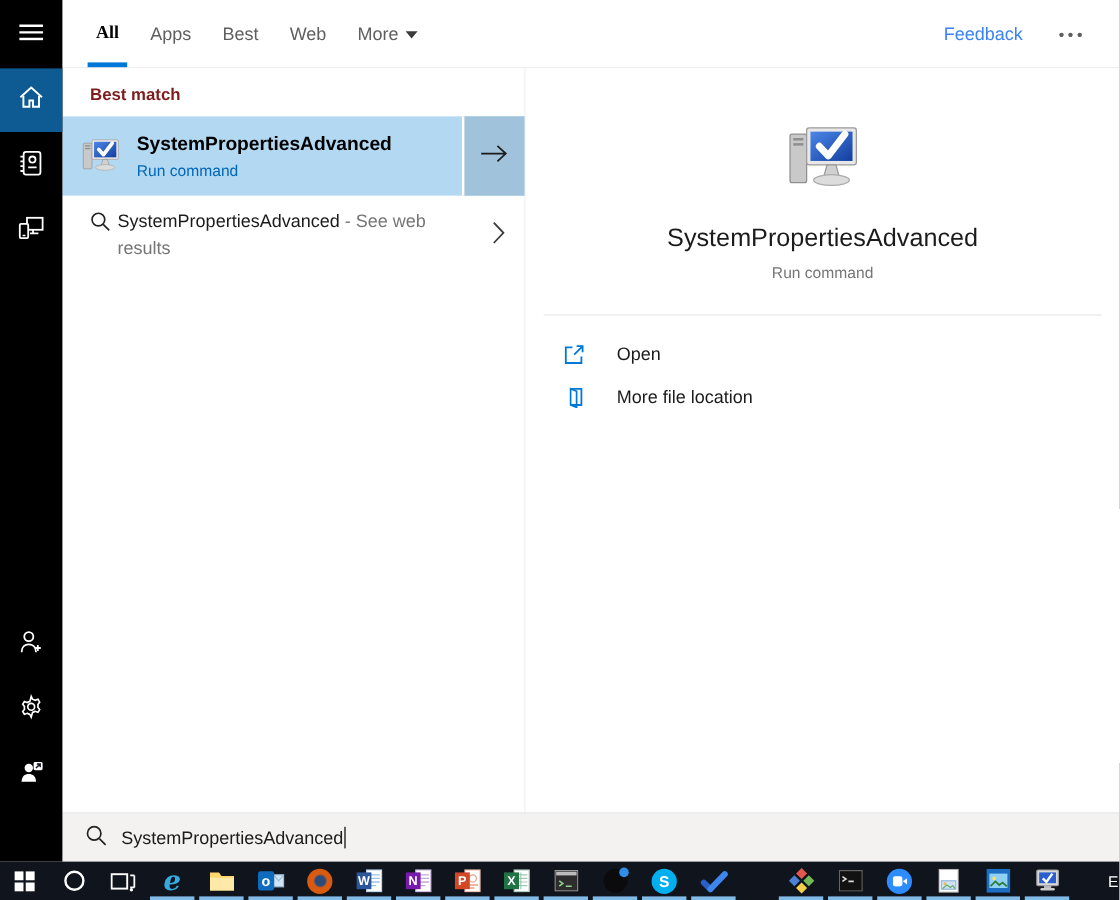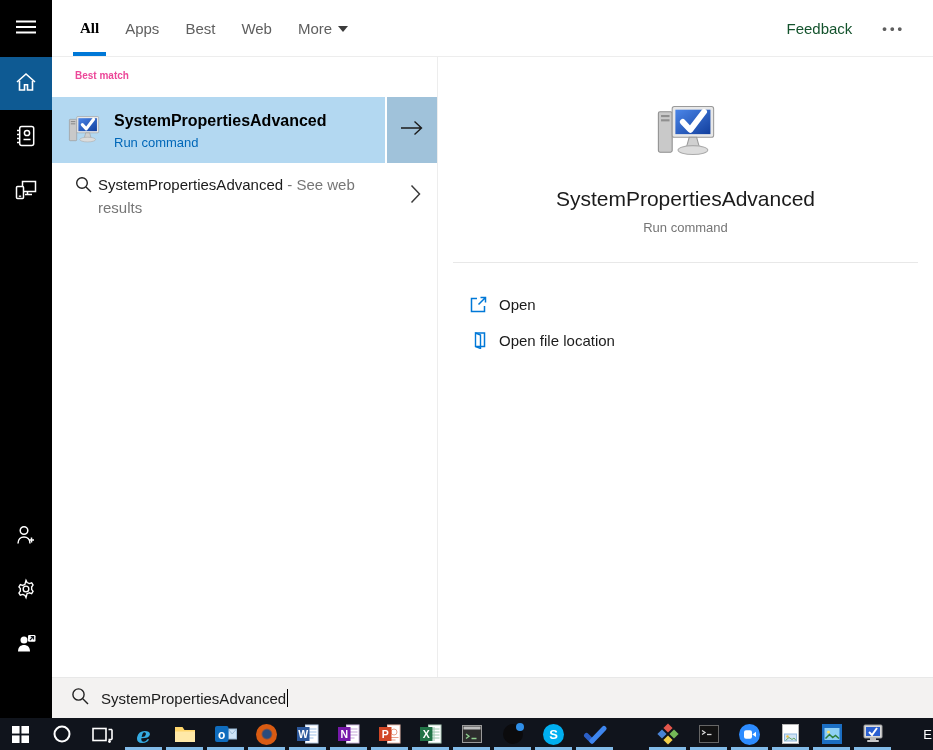--- a/index.html
+++ b/index.html
@@ -16,59 +16,59 @@
   .screen{position:relative;width:933px;height:750px;background:#fff;overflow:hidden;}
 
   
   .header{position:absolute;left:52px;top:0;width:881px;height:57px;background:#fff;
     border-bottom:1px solid #ededed;display:flex;align-items:stretch;padding-left:28px;}
   .tabs{display:flex;gap:26px;align-items:stretch;}
   .tab{position:relative;display:flex;align-items:center;gap:6px;font-size:15px;color:#5f5f5f;cursor:pointer;}
   .tab.active{color:#000;font-weight:bold;font-family:Liberation Serif, serif;}
   .tab.active::after{content:"";position:absolute;left:-7px;right:-7px;bottom:0;height:4px;background:var(--accent);}
   .header-right{margin-left:auto;display:flex;align-items:center;gap:30px;padding-right:28px;}
-  .feedback{font-size:15px;color:#14532d;}
+  .feedback{font-size:15px;color:#3b82f6;}
   .ellipsis{font-size:13px;color:#5f5f5f;letter-spacing:3px;font-weight:bold;}
   .dd-triangle{width:0;height:0;border-left:5px solid transparent;border-right:5px solid transparent;border-top:6px solid #3b3b3b;margin-top:2px;}
 
   
   .sidebar{position:absolute;left:0;top:0;width:52px;height:718px;background:#000;z-index:5;}
   .side-icon{position:absolute;left:0;width:52px;height:52px;display:flex;align-items:center;justify-content:center;cursor:pointer;}
   .side-icon.menu{top:2px;height:54px;}
   .side-icon.home{top:57px;height:53px;background:var(--sidebar-home-bg);}
   .side-icon.journal{top:112px;}
   .side-icon.devices{top:166px;}
   .side-icon.useradd{top:511px;}
   .side-icon.settings{top:565px;}
   .side-icon.feedbackp{top:619px;}
 
   
   .left-panel{position:absolute;left:52px;top:57px;width:386px;height:620px;background:#fff;border-right:1px solid #ededed;}
-  .section-title{padding:13px 0 0 23px;font-size:10px;font-weight:bold;color:#ec4899;height:40px;}
+  .section-title{padding:13px 0 0 23px;font-size:14px;font-weight:bold;color:#7f1d1d;height:40px;}
   .best-row{position:relative;height:66px;background:var(--best-match-bg);display:flex;align-items:center;padding-left:14px;cursor:pointer;}
   .best-row .bm-text{margin-left:12px;}
   .bm-title{font-size:16px;font-weight:bold;color:#000;line-height:20px;}
   .bm-sub{font-size:13px;color:var(--link-blue);margin-top:4px;}
   .arrow-box{position:absolute;right:0;top:0;bottom:0;width:52px;background:var(--arrow-box-bg);border-left:2px solid #fff;
     display:flex;align-items:center;justify-content:center;cursor:pointer;}
   .sugg-title{padding-top:14px;height:34px;}
   .sugg-row{display:flex;padding:10px 16px 10px 23px;cursor:pointer;align-items:flex-start;}
   .sugg-row .mag{margin-top:3px;flex:none;}
   .sugg-text{margin-left:6px;width:292px;font-size:15px;line-height:23px;color:#1b1b1b;}
   .sugg-suffix{color:#767676;}
   .sugg-chevron{margin-left:auto;align-self:center;}
 
   
   .right-panel{position:absolute;left:438px;top:57px;width:495px;height:620px;background:#fff;display:flex;flex-direction:column;align-items:center;}
   .preview-icon{margin-top:44px;width:68px;height:62px;}
   .preview-title{margin-top:24px;font-size:21px;color:#1b1b1b;}
   .preview-sub{margin-top:9px;font-size:13px;color:#767676;}
   .preview-divider{margin-top:27px;width:465px;height:1px;background:#e8e8e8;}
   .actions{margin-top:14px;align-self:stretch;}
-  .action-row{display:flex;align-items:flex-end;height:36px;padding-left:30px;gap:11px;cursor:pointer;font-size:15px;color:#1b1b1b;}
+  .action-row{display:flex;align-items:center;height:36px;padding-left:30px;gap:26px;cursor:pointer;font-size:15px;color:#1b1b1b;}
   .action-row .a-icon{width:20px;display:flex;justify-content:center;}
 
   
   .search-bar{position:absolute;left:52px;top:677px;width:881px;height:41px;background:#f3f2f1;border-top:1px solid #e8e8e8;
     display:flex;align-items:center;padding-left:19px;cursor:text;}
   .search-text{margin-left:12px;font-size:15px;color:#1b1b1b;}
   .caret{display:inline-block;width:1px;height:18px;background:#000;margin-left:1px;vertical-align:-3px;animation:blink 1s step-end infinite;}
   @keyframes blink{0%,49%{opacity:1}50%,100%{opacity:0}}
 
   
@@ -254,21 +254,21 @@
         </span>
         <span>Open</span>
       </div>
       <div class="action-row">
         <span class="a-icon">
           <svg width="15" height="18" viewBox="0 0 15 18">
               <path d="M4.5 2 H13.5 V15.5 H4.5" stroke="#0078d7" stroke-width="1.5" fill="none"></path>
               <path d="M4.5 2 L9.5 4 V17.5 L4.5 15.5 Z" stroke="#0078d7" stroke-width="1.4" fill="none"></path>
             </svg>
         </span>
-        <span>Open file location</span>
+        <span>More file location</span>
       </div>
     </div>
   </div>
 
   <div class="search-bar">
     <span>
       <svg width="18" height="18" viewBox="0 0 18 18">
           <circle cx="7.5" cy="7.5" r="5.6" fill="none" stroke="#222" stroke-width="1.4"></circle>
           <path d="M11.8 11.8 L17 17" stroke="#222" stroke-width="1.4"></path>
         </svg>

